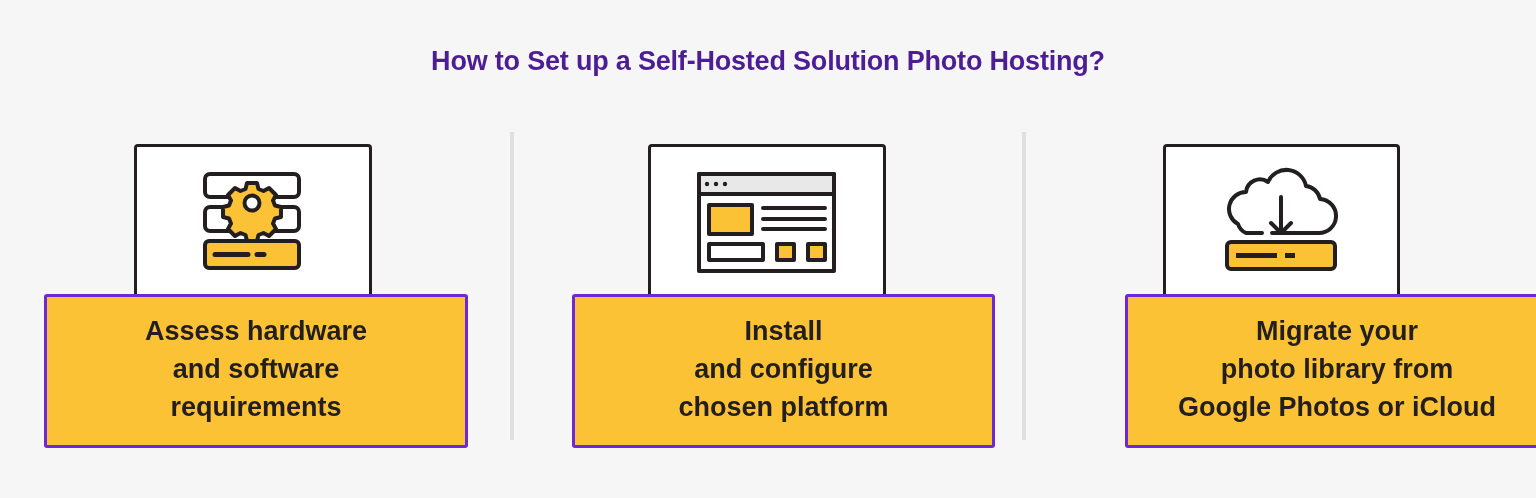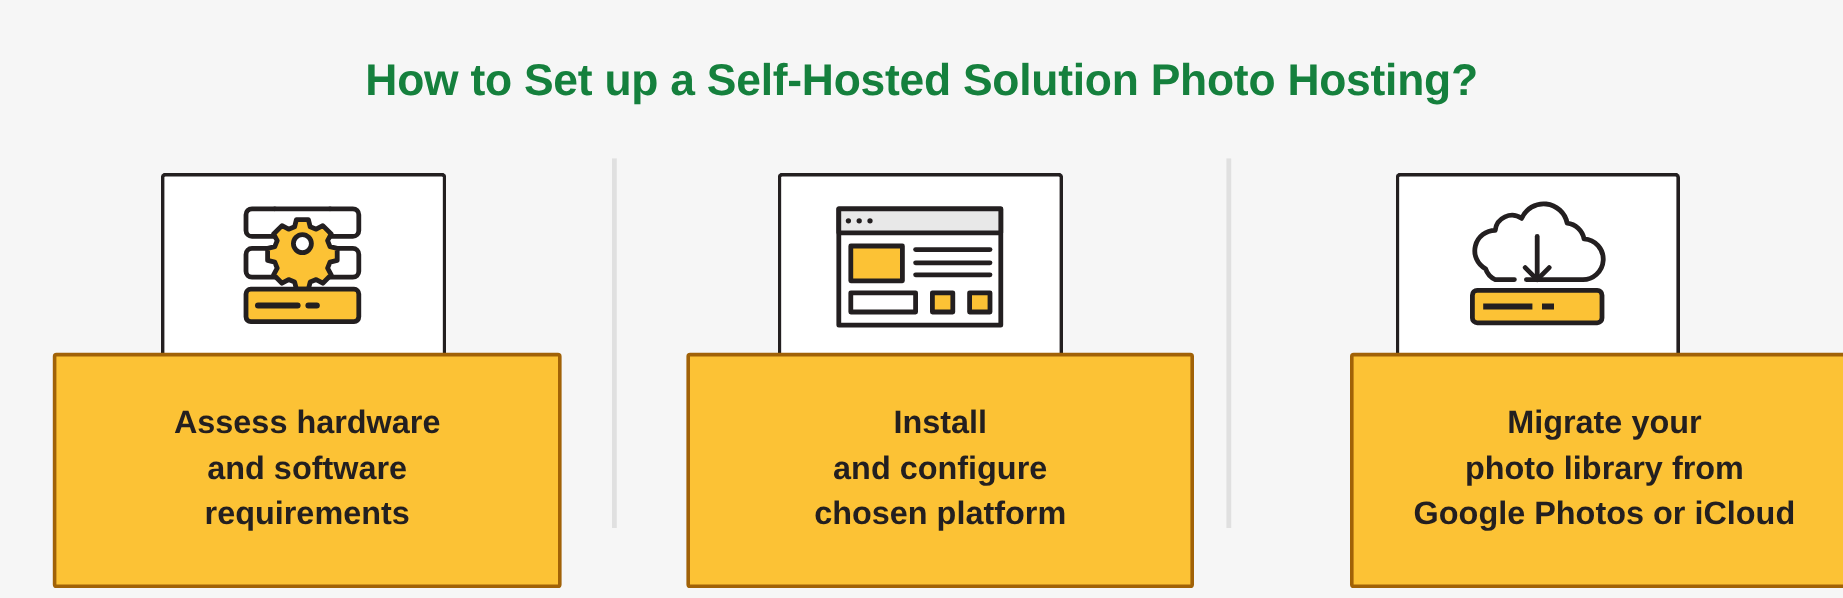--- a/index.html
+++ b/index.html
@@ -9,24 +9,24 @@
     position: relative;
     overflow: hidden;
     font-family: "Liberation Sans", "DejaVu Sans", sans-serif;
     color: #231F20;
   }
   .title {
     position: absolute;
     left: 0; width: 1536px;
     top: 46px;
     text-align: center;
-    font-size: 37px;
+    font-size: 27px;
     font-weight: bold;
     letter-spacing: -0.2px;
-    color: #15803d;
+    color: #4c1d95;
   }
   .divider {
     position: absolute;
     top: 132px;
     width: 4px;
     height: 308px;
     background: #E0E0E0;
   }
   .icon-card {
     position: absolute;
@@ -35,23 +35,23 @@
     background: #FFFFFF;
     border: 3px solid #231F20;
     border-bottom: none;
     border-radius: 4px 4px 0 0;
     box-sizing: border-box;
   }
   .icon-card svg { position: absolute; left: 0; top: 0; }
   .label-box {
     position: absolute;
     top: 294px;
-    height: 196px;
+    height: 154px;
     background: #FCC235;
-    border: 3px solid #a16207;
+    border: 3px solid #6d28d9;
     border-radius: 3px;
     box-sizing: border-box;
     display: flex;
     align-items: center;
     justify-content: center;
   }
   .label-text {
     text-align: center;
     font-size: 27px;
     font-weight: bold;

